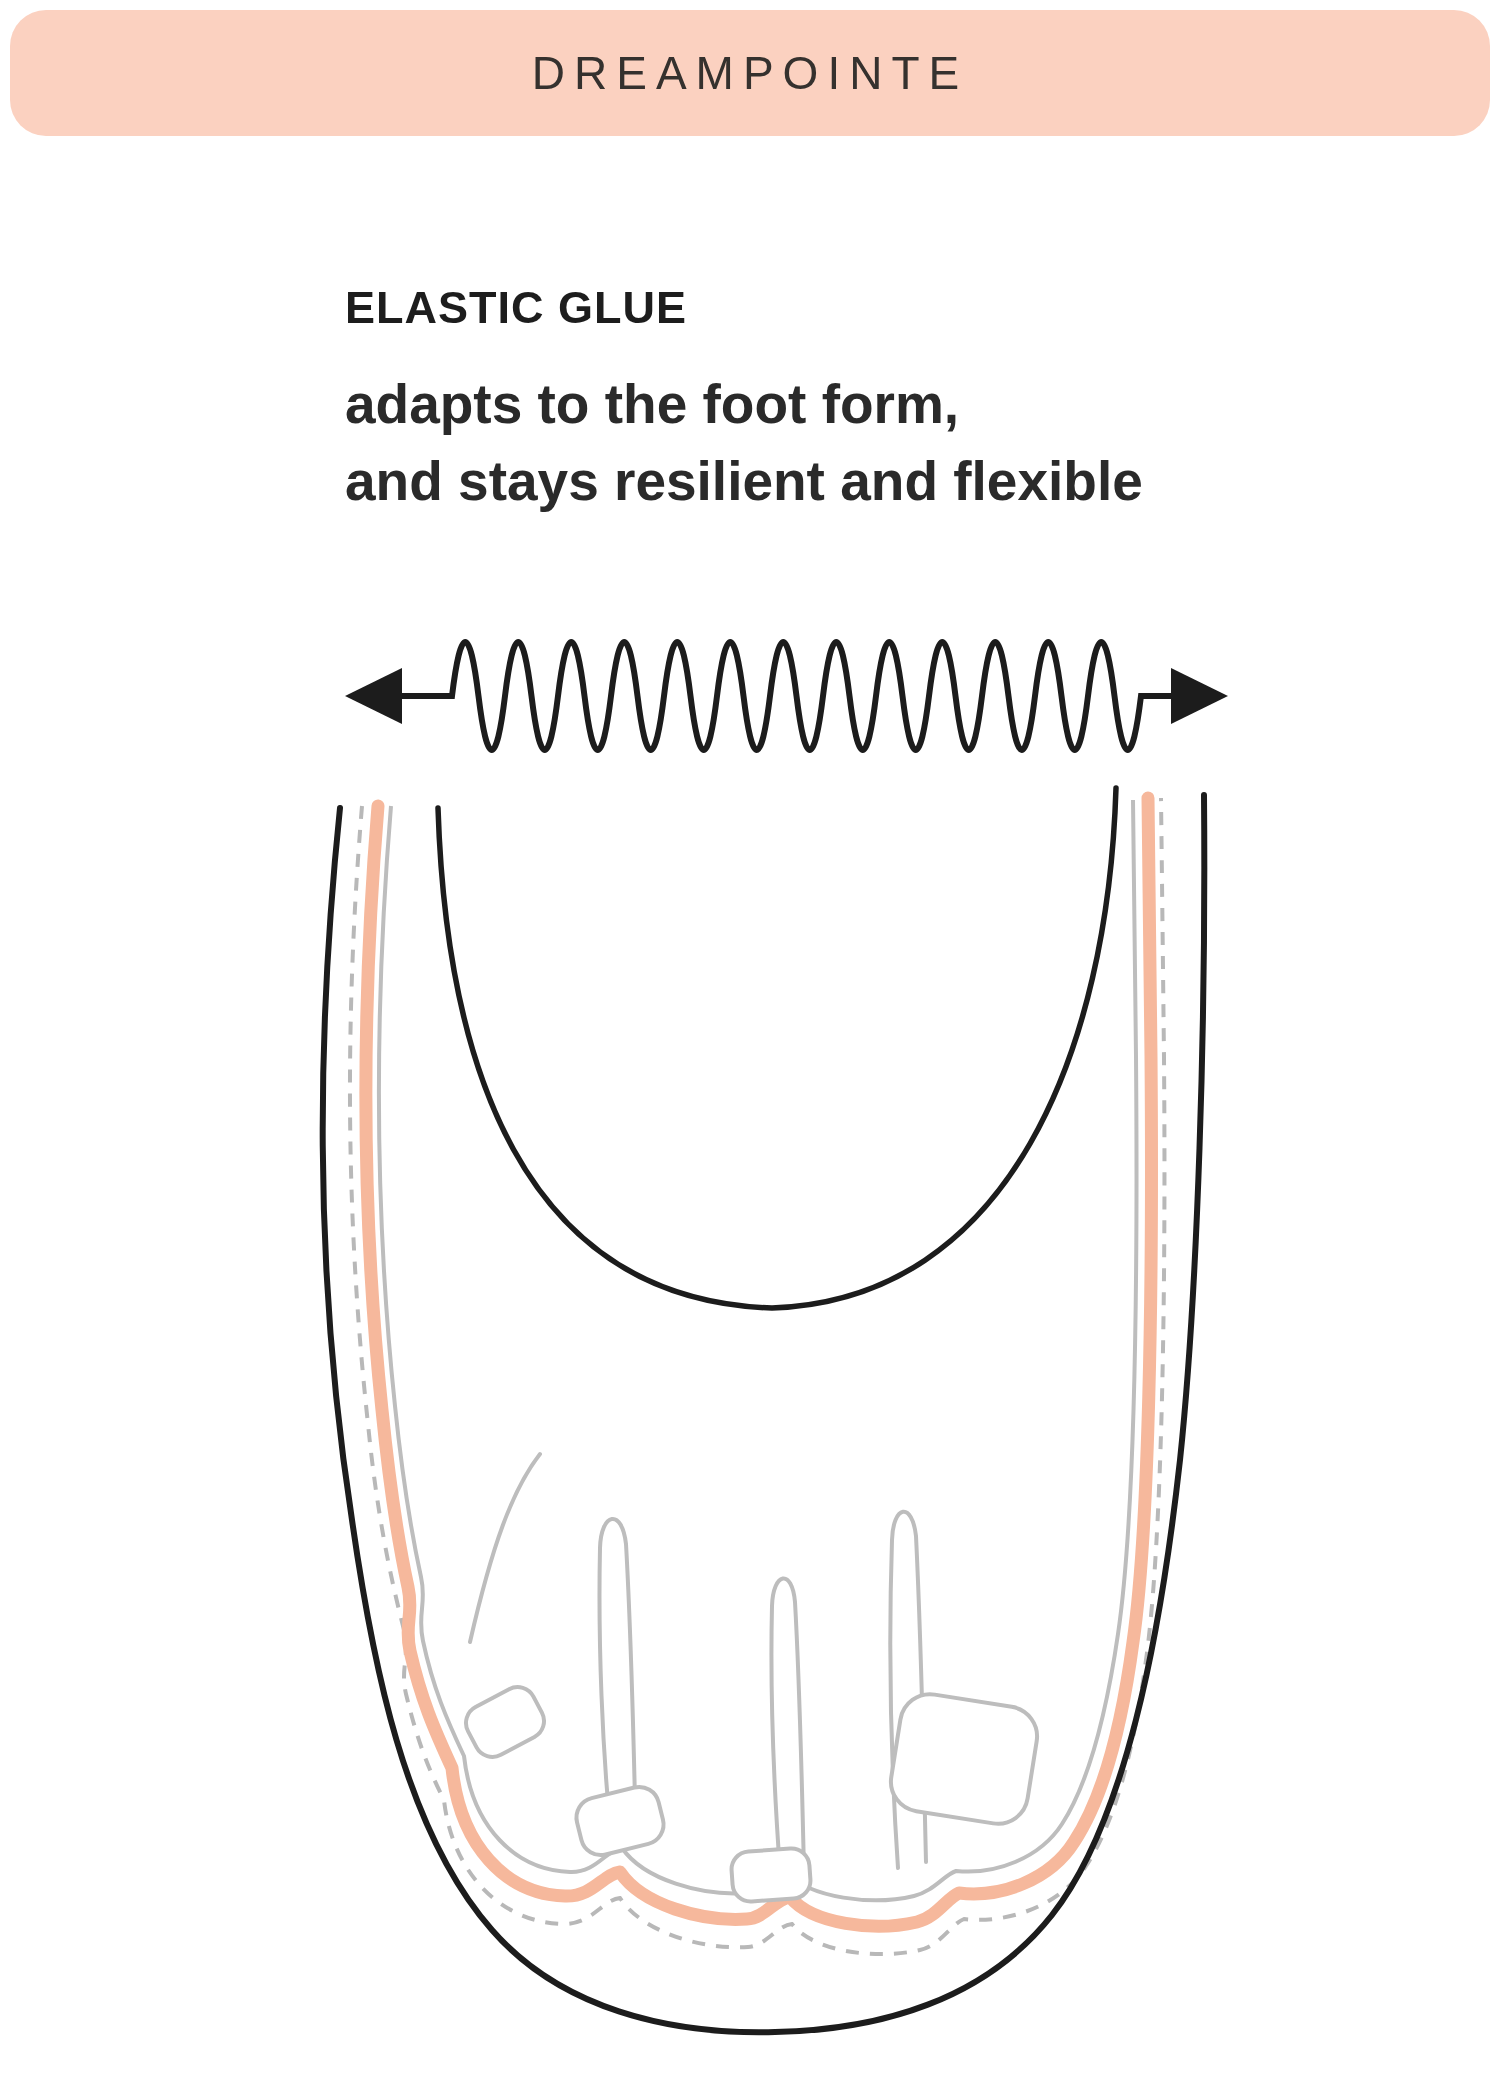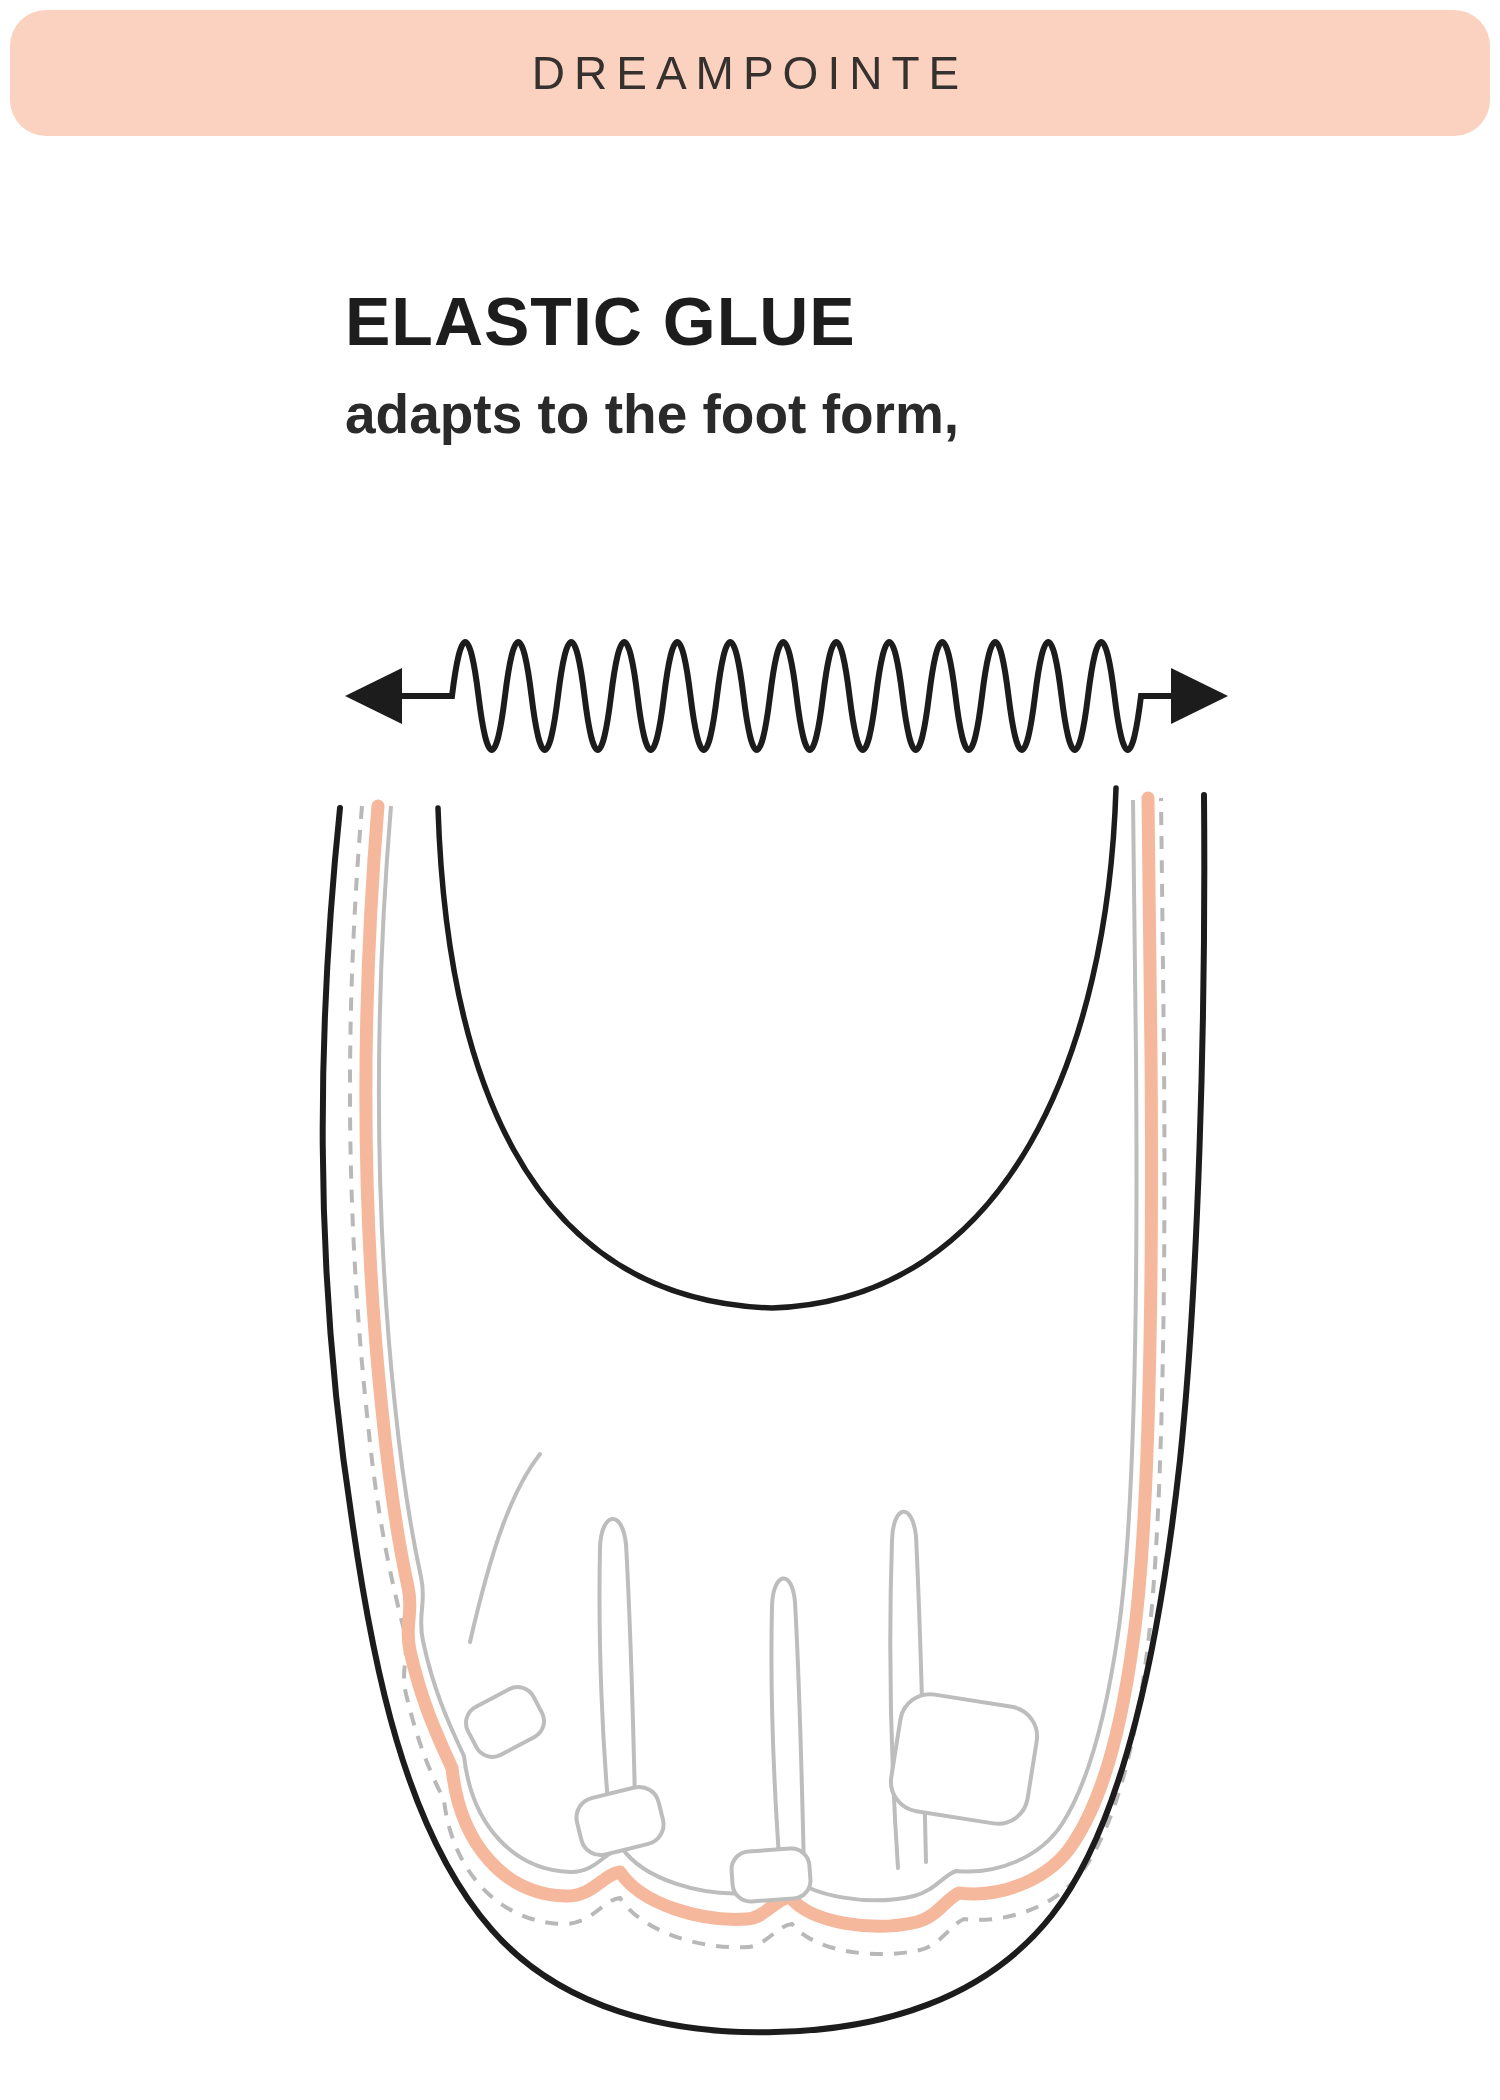--- a/index.html
+++ b/index.html
@@ -21,24 +21,24 @@
     letter-spacing:9px;
     color:#35312e;
     font-weight:400;
   }
   .copy{
     position:absolute;
     left:345px;top:282px;
     color:#222222;
   }
   .copy .headline{
-    font-size:68px;
+    font-size:45px;
     font-weight:700;
     letter-spacing:1px;
-    margin:0 0 16px 0;
+    margin:0 0 32px 0;
     color:#1d1d1d;
   }
   .copy .desc{
     font-size:55px;
     font-weight:700;
     line-height:77px;
     color:#2a2a2a;
   }
   svg.diagram{
     position:absolute;left:0;top:0;
@@ -49,20 +49,21 @@
 
 <div class="page">
 
   <div class="banner" style="background: rgb(251, 209, 192);">
     <span class="brand">DREAMPOINTE</span>
   </div>
 
   <div class="copy">
     <div class="headline">ELASTIC GLUE</div>
     <div class="desc">adapts to the foot form,</div>
+    <div class="desc">and stays resilient and flexible</div>
   </div>
 
   <svg class="diagram" width="1500" height="2100" viewBox="0 0 1500 2100">
 
     <g>
       <path fill="none" stroke="#1c1c1c" stroke-width="6" stroke-linecap="round" d="M394 696 H452
                q13.25 -108 26.5 0 q13.25 108 26.5 0
                q13.25 -108 26.5 0 q13.25 108 26.5 0
                q13.25 -108 26.5 0 q13.25 108 26.5 0
                q13.25 -108 26.5 0 q13.25 108 26.5 0

